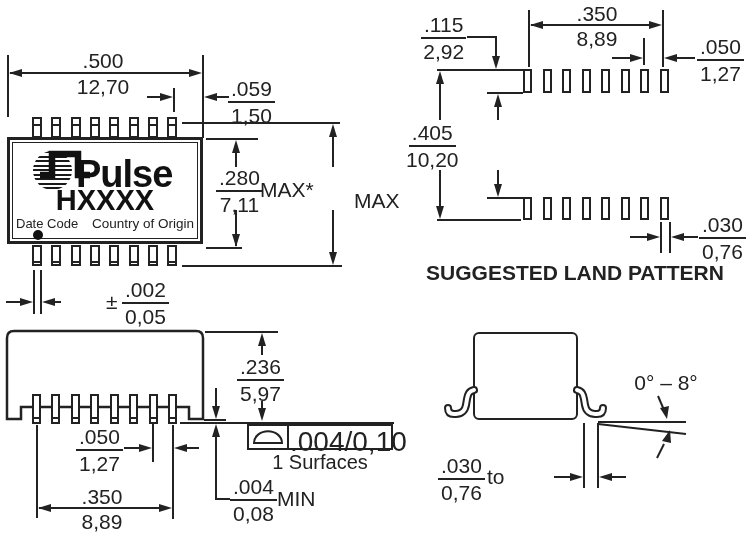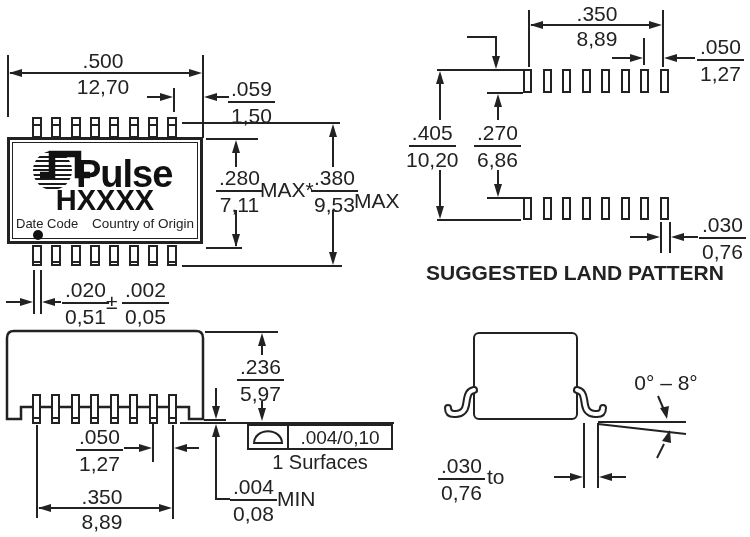--- a/index.html
+++ b/index.html
@@ -80,38 +80,30 @@
   <div class="fr" style="left:216px;top:167px">
     <span class="t">.280</span>
     <span class="b">7,11</span>
   </div>
   <div class="txt" style="left:260px;top:179px">MAX*</div>
   <div class="ln v" style="left:235px;top:210px;height:36px"></div>
   <div class="tri td" style="left:232px;top:234px"></div>
 
   <div class="tri tu" style="left:329px;top:124px"></div>
   <div class="ln v" style="left:332px;top:137px;height:30px"></div>
-  <div class="fr" style="left:311px;top:167px">
-    <span class="t">.380</span>
-    <span class="b">9,53</span>
-  </div>
   <div class="txt" style="left:354px;top:190px">MAX</div>
   <div class="ln v" style="left:332px;top:210px;height:42px"></div>
   <div class="tri td" style="left:329px;top:252px"></div>
 
   <div class="ln v" style="left:33px;top:270px;height:44px"></div>
   <div class="ln v" style="left:40px;top:270px;height:44px"></div>
   <div class="ln h" style="left:6px;top:301px;width:14px"></div>
   <div class="tri tr" style="left:20px;top:298px"></div>
   <div class="tri tl" style="left:42px;top:298px"></div>
   <div class="ln h" style="left:55px;top:301px;width:6px"></div>
-  <div class="fr" style="left:62px;top:279px">
-    <span class="t">.020</span>
-    <span class="b">0,51</span>
-  </div>
   <div class="txt" style="left:106px;top:291px">±</div>
   <div class="fr" style="left:122px;top:279px">
     <span class="t">.002</span>
     <span class="b">0,05</span>
   </div>
 
   <div class="ln v" style="left:528px;top:10px;height:57px"></div>
   <div class="ln v" style="left:662px;top:10px;height:57px"></div>
   <div class="ln h" style="left:531px;top:24px;width:118px"></div>
   <div class="tri tl" style="left:530px;top:21px"></div>
@@ -122,42 +114,42 @@
   <div class="ln v" style="left:643px;top:38px;height:27px"></div>
   <div class="ln h" style="left:612px;top:57px;width:18px"></div>
   <div class="tri tr" style="left:630px;top:54px"></div>
   <div class="tri tl" style="left:664px;top:54px"></div>
   <div class="ln h" style="left:677px;top:57px;width:18px"></div>
   <div class="fr" style="left:697px;top:36px">
     <span class="t">.050</span>
     <span class="b">1,27</span>
   </div>
 
+  <div class="fr" style="left:421px;top:14px">
+    <span class="t">.115</span>
+    <span class="b">2,92</span>
+  </div>
   <div class="ln h" style="left:467px;top:36px;width:30px"></div>
   <div class="ln v" style="left:495px;top:36px;height:20px"></div>
   <div class="tri td" style="left:492px;top:56px"></div>
 
   <div class="ln h" style="left:437px;top:69px;width:86px"></div>
   <div class="ln h" style="left:487px;top:92px;width:36px"></div>
   <div class="ln h" style="left:487px;top:197px;width:36px"></div>
   <div class="ln h" style="left:437px;top:219px;width:84px"></div>
 
   <div class="fr" style="left:406px;top:122px">
     <span class="t">.405</span>
     <span class="b">10,20</span>
   </div>
   <div class="tri tu" style="left:436px;top:71px"></div>
   <div class="ln v" style="left:439px;top:84px;height:36px"></div>
   <div class="ln v" style="left:439px;top:170px;height:36px"></div>
   <div class="tri td" style="left:436px;top:206px"></div>
 
-  <div class="fr" style="left:474px;top:122px">
-    <span class="t">.270</span>
-    <span class="b">6,86</span>
-  </div>
   <div class="tri tu" style="left:494px;top:94px"></div>
   <div class="ln v" style="left:497px;top:107px;height:13px"></div>
   <div class="ln v" style="left:497px;top:170px;height:14px"></div>
   <div class="tri td" style="left:494px;top:184px"></div>
 
   <div class="ln v" style="left:660px;top:222px;height:31px"></div>
   <div class="ln v" style="left:669px;top:222px;height:31px"></div>
   <div class="ln h" style="left:630px;top:236px;width:17px"></div>
   <div class="tri tr" style="left:647px;top:233px"></div>
   <div class="tri tl" style="left:671px;top:233px"></div>
@@ -195,21 +187,21 @@
     <span class="t">.004</span>
     <span class="b">0,08</span>
   </div>
   <div class="txt" style="left:277px;top:488px">MIN</div>
 
   <div class="fcf"></div>
   <div class="ln v" style="left:287px;top:425px;height:24px"></div>
   <svg style="left:252px;top:428px" width="32" height="18" viewBox="0 0 32 18">
     <path d="M2,15 A13,11 0 0 1 30,15 Z" fill="#fff" stroke="#222" stroke-width="2"></path>
   </svg>
-  <div class="txt ctr" style="left:290px;top:428px;width:100px;font-size:19px">.004/0,10</div>
+  <div class="txt ctr" style="left:290px;top:428px;width:100px;font-size:28px">.004/0,10</div>
   <div class="txt ctr" style="left:247px;top:452px;width:146px;font-size:20px">1 Surfaces</div>
 
   <div class="ln v" style="left:152px;top:424px;height:38px"></div>
   <div class="ln v" style="left:172px;top:425px;height:94px"></div>
   <div class="fr" style="left:76px;top:426px">
     <span class="t">.050</span>
     <span class="b">1,27</span>
   </div>
   <div class="ln h" style="left:124px;top:447px;width:15px"></div>
   <div class="tri tr" style="left:139px;top:444px"></div>

